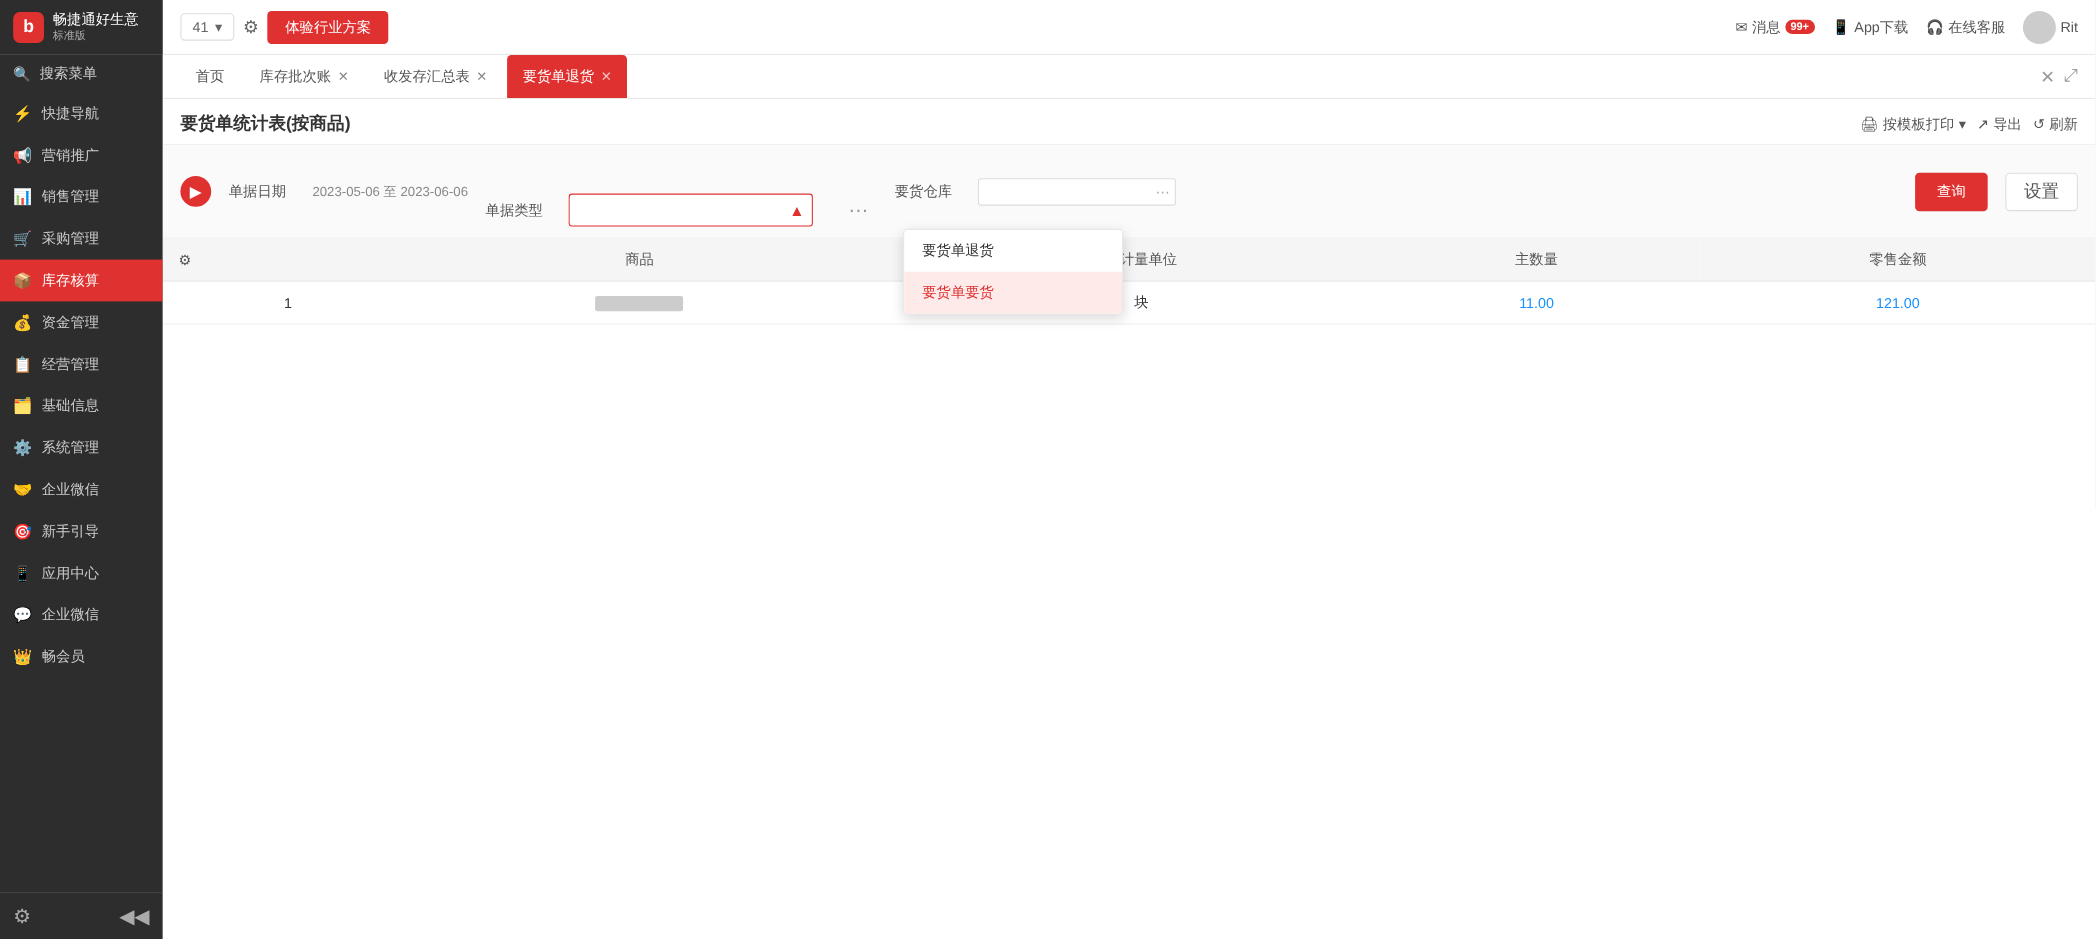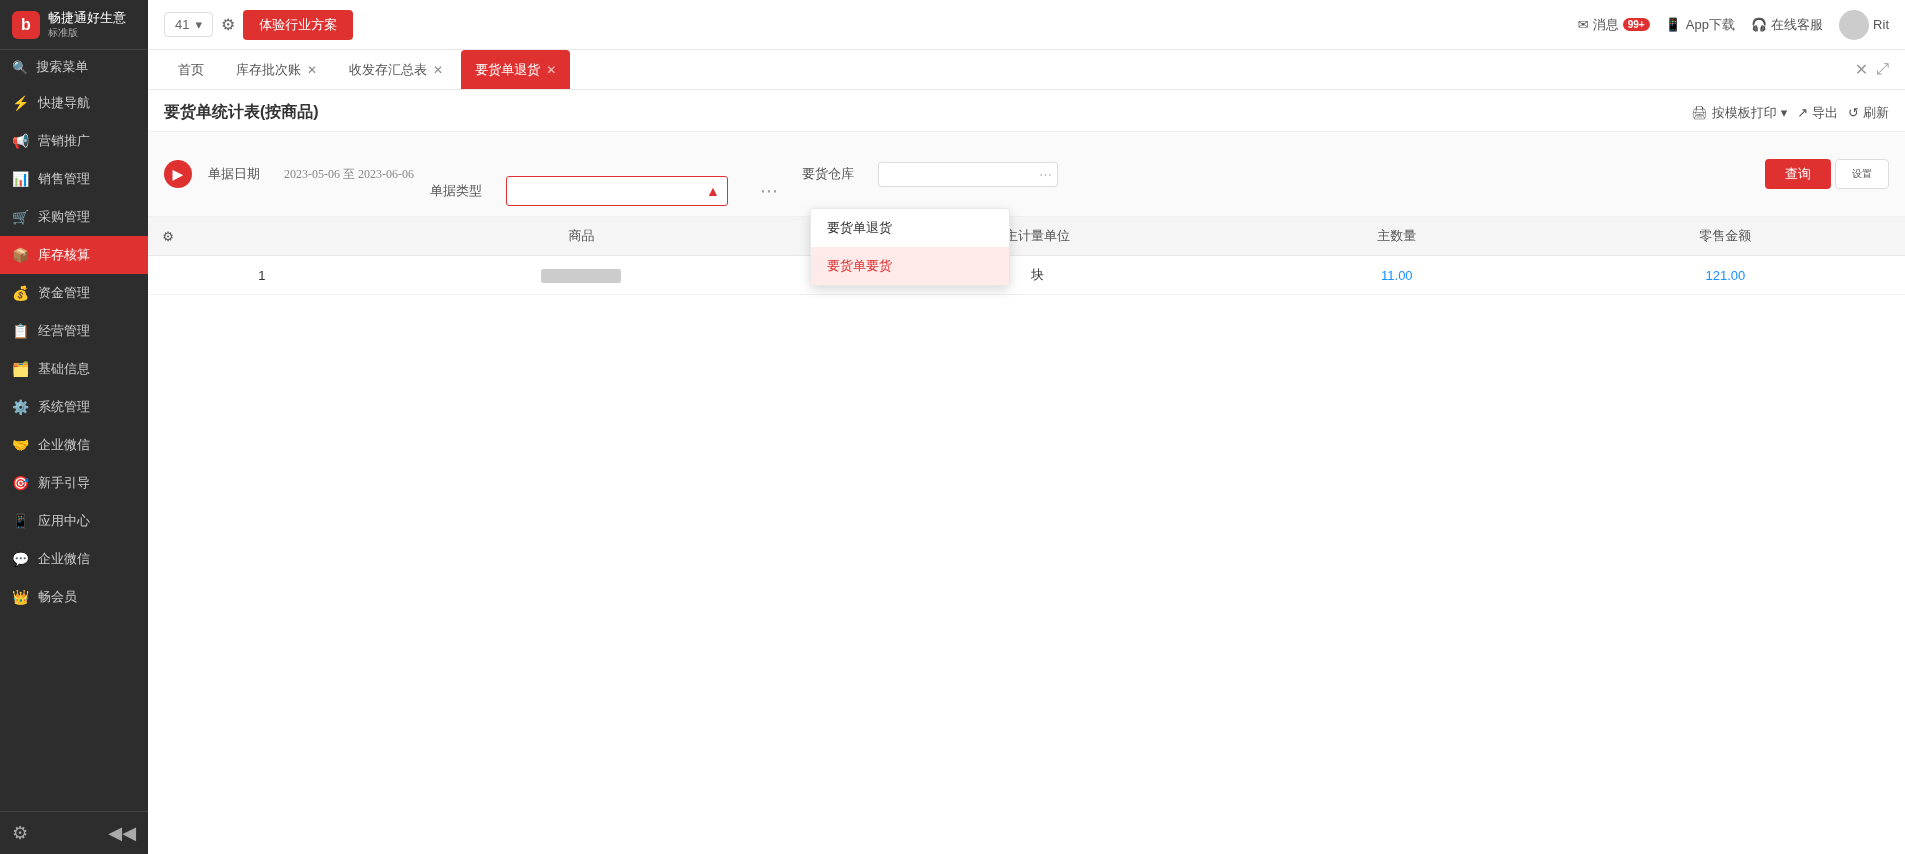--- a/index.html
+++ b/index.html
@@ -242,21 +242,21 @@
       cursor: pointer;
       font-size: 12px;
       color: #555;
       background: white;
     }
     .date-btn.more {
       background: #e03131;
       color: white;
       border-color: #e03131;
     }
-    .date-range { font-size: 12px; color: #888; font-family: Liberation Serif, serif; }
+    .date-range { font-size: 12px; color: #888; }
     .custom-btn {
       padding: 3px 8px;
       font-size: 12px;
       color: #555;
       cursor: pointer;
     }
 
     .filter-label { font-size: 13px; color: #555; white-space: nowrap; }
     .filter-input-wrap {
       display: flex;
@@ -310,21 +310,21 @@
       padding: 6px 20px;
       cursor: pointer;
       font-size: 13px;
     }
     .btn-setting {
       border: 1px solid #ddd;
       background: white;
       border-radius: 4px;
       padding: 6px 16px;
       cursor: pointer;
-      font-size: 10px;
+      font-size: 16px;
       color: #555;
     }
 
     
     .dropdown-overlay {
       position: absolute;
       top: calc(100% + 2px);
       left: 380px;
       background: white;
       border: 1px solid #e8e8e8;
@@ -569,21 +569,21 @@
       </div>
 
       <div class="filter-group">
         <span class="filter-label">要货仓库</span>
         <div class="warehouse-wrap">
           <input class="warehouse-wrap-input" type="text" value="" style="">
           <span class="warehouse-more">⋯</span>
         </div>
       </div>
 
-      <div style="margin-left:auto;display:flex;gap:4px;">
+      <div style="margin-left:auto;display:flex;gap:16px;">
         <button class="btn-query">查询</button>
         <button class="btn-setting">设置</button>
       </div>
     </div>
 
     <div class="table-wrap">
       <table>
         <thead>
           <tr>
             <th class="th-settings">⚙</th>

